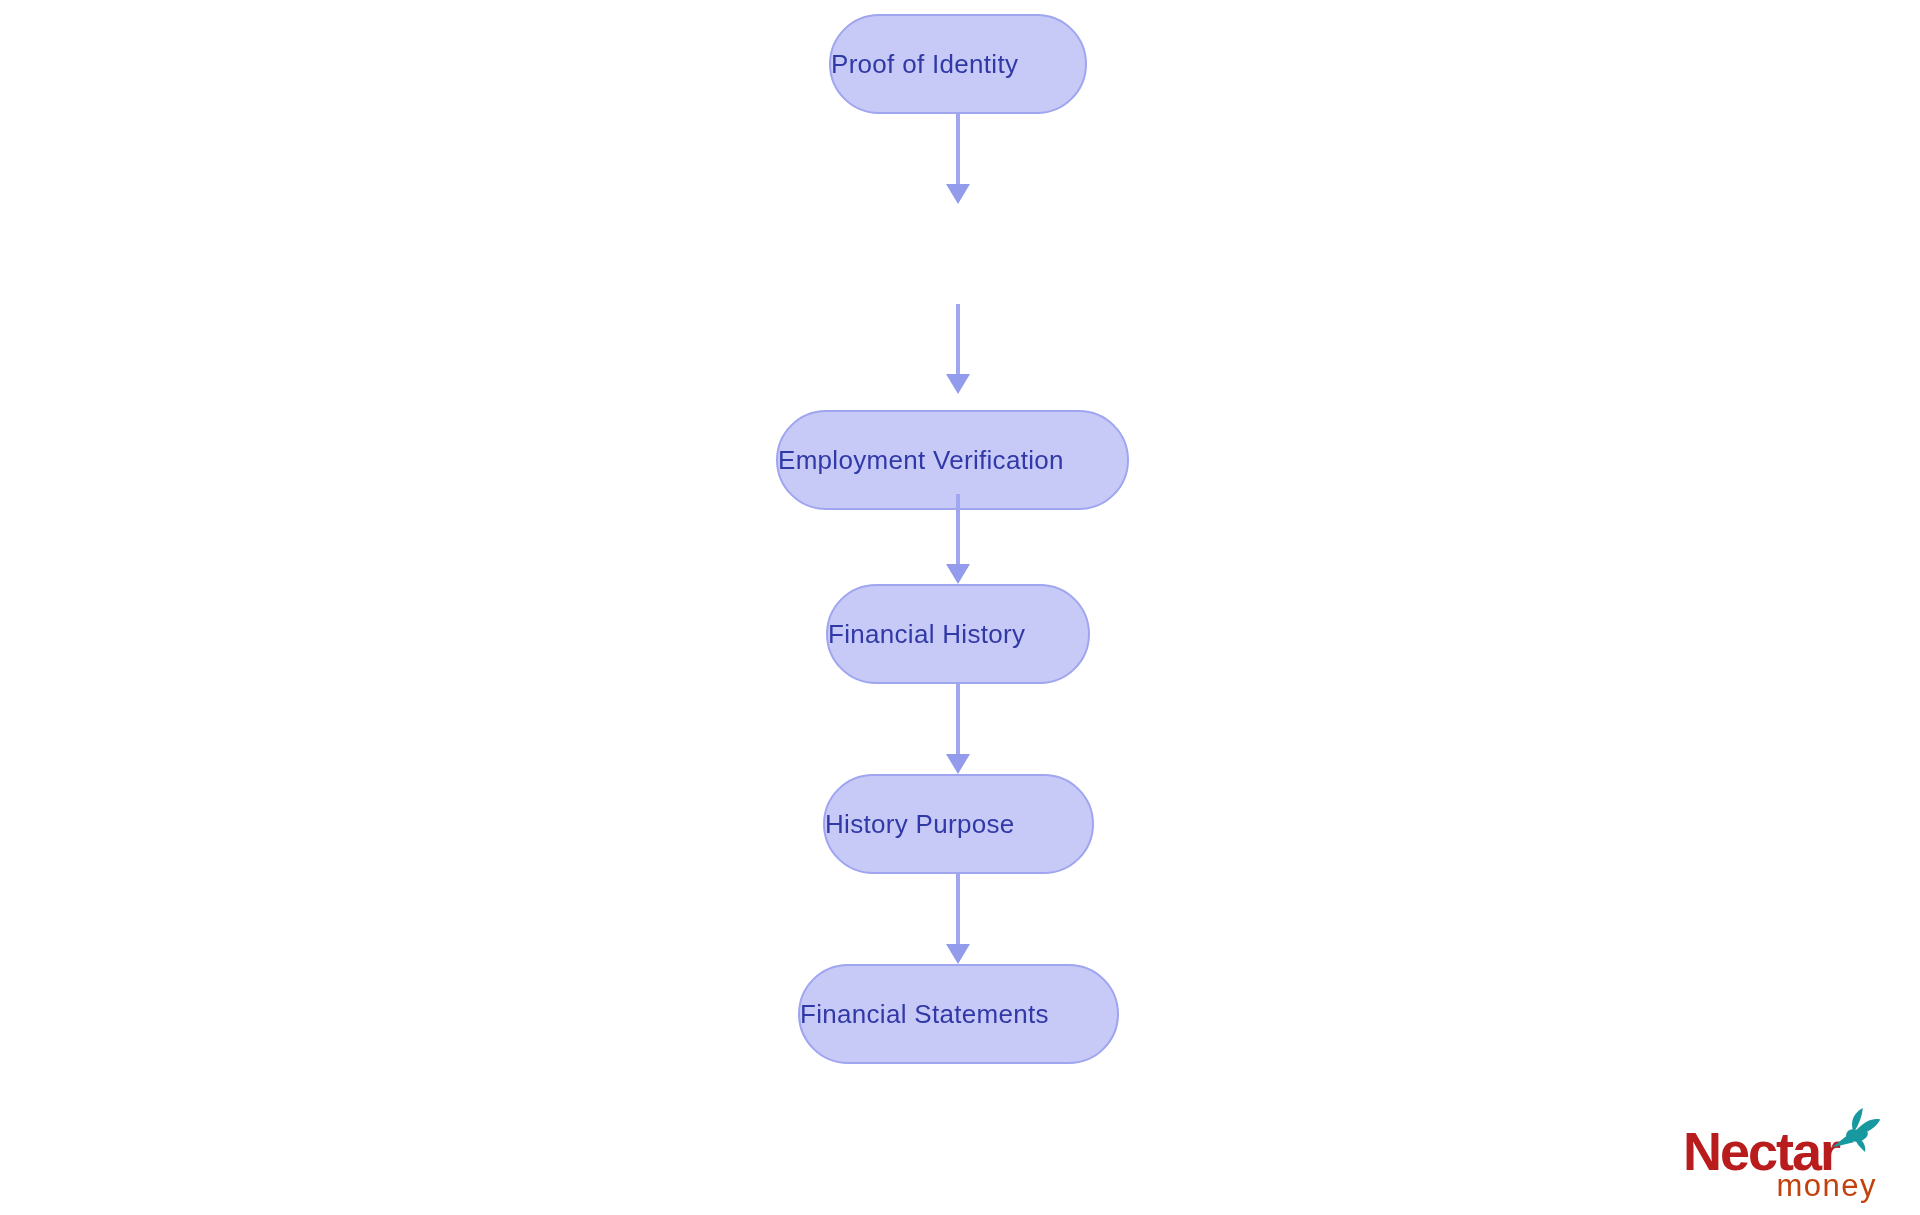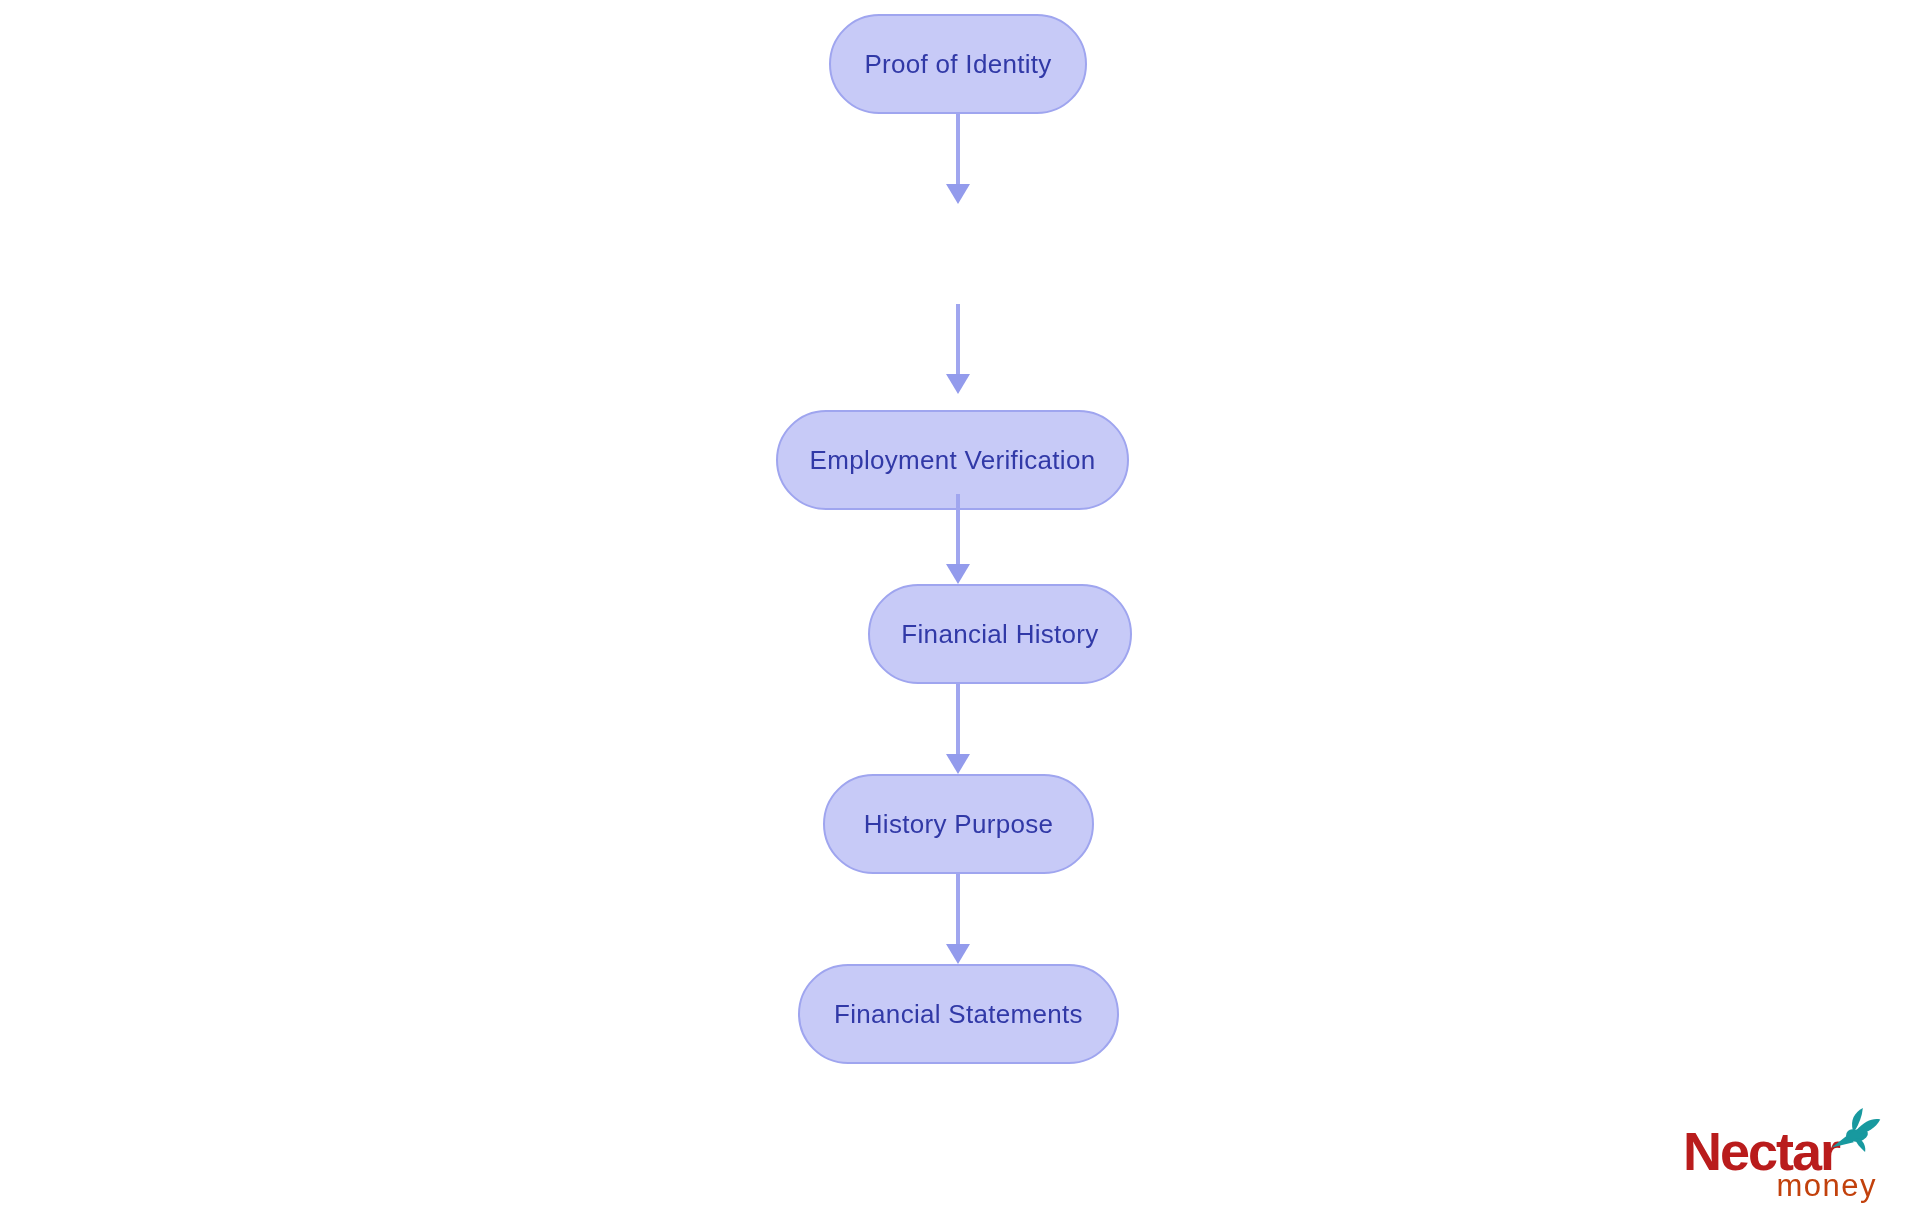--- a/index.html
+++ b/index.html
@@ -16,32 +16,32 @@
 
   
   .flow-node {
     position: absolute;
     height: 100px;
     border-radius: 50px;
     background: #c7caf7;
     border: 2px solid #9fa5ef;
     display: flex;
     align-items: center;
-    justify-content: center;
+    justify-content: flex-start;
   }
   .flow-node .node-label {
     color: #3139a7;
     font-size: 26px;
     letter-spacing: 0.3px;
     white-space: nowrap;
   }
   .node-1 { left: 829px; top: 14px;  width: 258px; }
   .node-2 { left: 832px; top: 204px; width: 253px; }
   .node-3 { left: 776px; top: 394px; width: 353px; margin-top: 16px; }
-  .node-4 { left: 868px; top: 584px; width: 264px; }
+  .node-4 { left: 826px; top: 584px; width: 264px; }
   .node-5 { left: 823px; top: 774px; width: 271px; }
   .node-6 { left: 798px; top: 964px; width: 321px; }
 
   
   .flow-arrow {
     position: absolute;
     left: 946px;
     width: 24px;
     height: 90px;
   }

